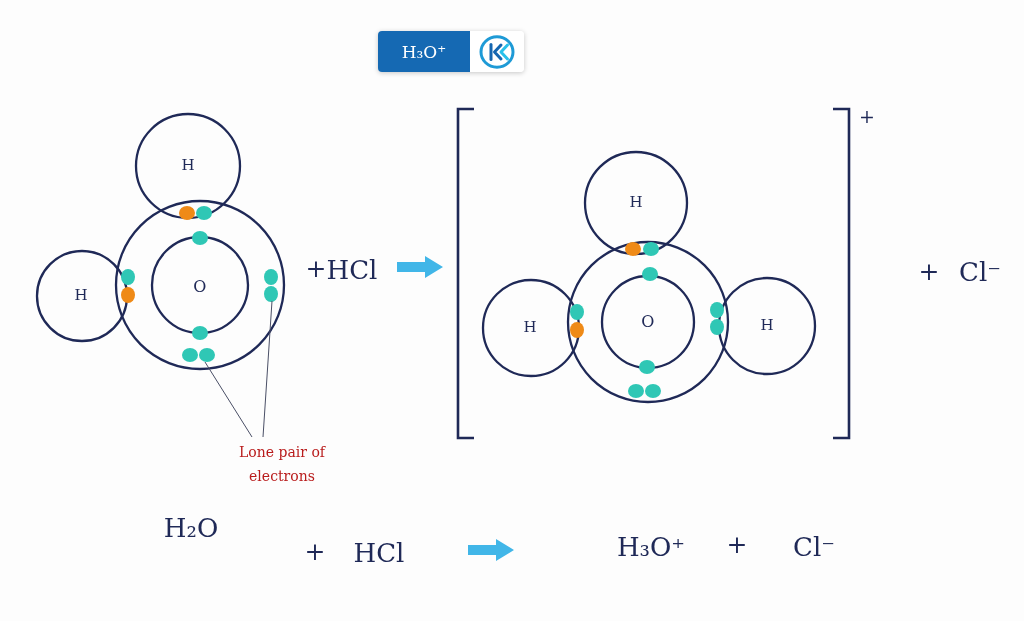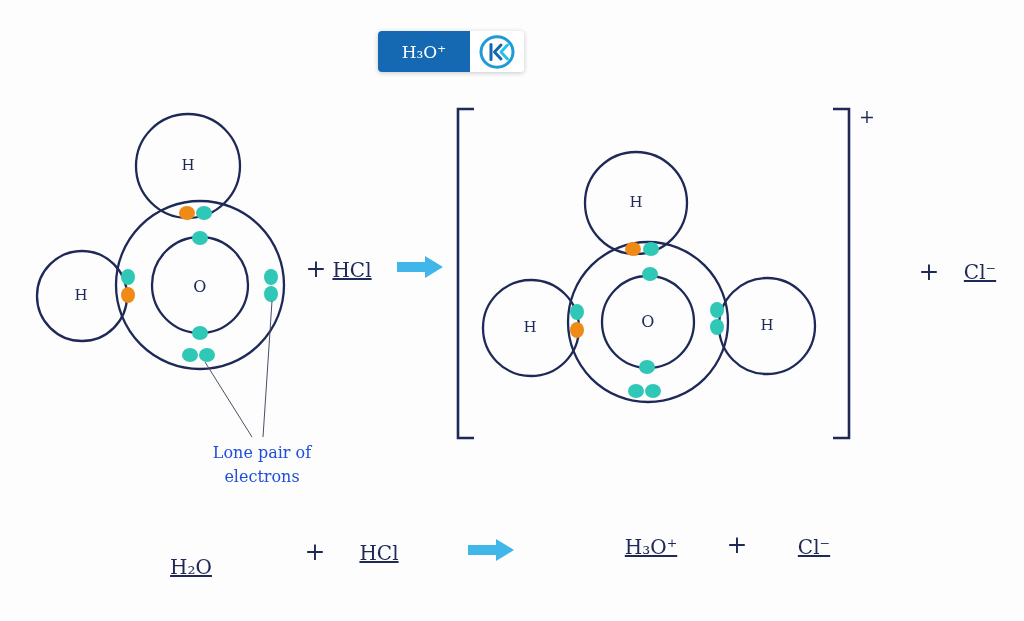--- a/index.html
+++ b/index.html
@@ -7,24 +7,24 @@
   .stage {
     position:relative; width:1024px; height:621px; margin:0 auto;
     background:#fdfdfd; overflow:hidden;
     font-family:"DejaVu Serif","Liberation Serif",serif;
     color:#1f2957;
   }
   svg.layer { position:absolute; left:0; top:0; }
   .txt { position:absolute; transform:translate(-50%,-50%); white-space:nowrap; color:#1f2957; }
   .atom-o { font-size:16px; letter-spacing:.5px; }
   .atom-h { font-size:15px; }
-  .formula { font-size:20px;text-decoration:underline; }
+  .formula { font-size:26px; }
   .plus    { font-size:25px; }
   .charge  { font-size:19px; }
-  .note    { font-size:16px; color:#1d4ed8; }
+  .note    { font-size:14px; color:#b91c1c;margin-left:20px; }
   .badge {
     position:absolute; left:378px; top:31px; height:41px; display:flex;
     border-radius:4px; overflow:hidden; box-shadow:0 1px 5px rgba(0,0,0,.22);
   }
   .badge-label {
     width:92px; background:#1569b3; color:#ffffff; font-size:17px;
     display:flex; align-items:center; justify-content:center;
   }
   .badge-logo {
     width:54px; background:#ffffff; display:flex; align-items:center; justify-content:center;
@@ -117,20 +117,20 @@
   <div class="txt atom-h" style="left:767px; top:325px;">H</div>
   <div class="txt atom-o" style="left:648px; top:321px;">O</div>
   <div class="txt charge" style="left:867px; top:116px;">+</div>
 
   <div class="txt plus" style="left:929px; top:271px;">+</div>
   <div class="txt formula" style="left:980px; top:272px;">Cl⁻</div>
 
   <div class="txt note" style="left:262px; top:452px;">Lone pair of</div>
   <div class="txt note" style="left:262px; top:476px;text-align:center;">electrons</div>
 
-  <div class="txt formula" style="left:191px; top:567px;text-align:center;">H₂O</div>
+  <div class="txt formula" style="left:191px; top:528px;text-align:center;">H₂O</div>
   <div class="txt plus" style="left:315px; top:551px;">+</div>
   <div class="txt formula" style="left:379px; top:553px;">HCl</div>
   <div class="txt formula" style="left:651px; top:547px;">H₃O⁺</div>
   <div class="txt plus" style="left:737px; top:544px;">+</div>
   <div class="txt formula" style="left:814px; top:547px;">Cl⁻</div>
 
 </div>
 
 </body></html>

